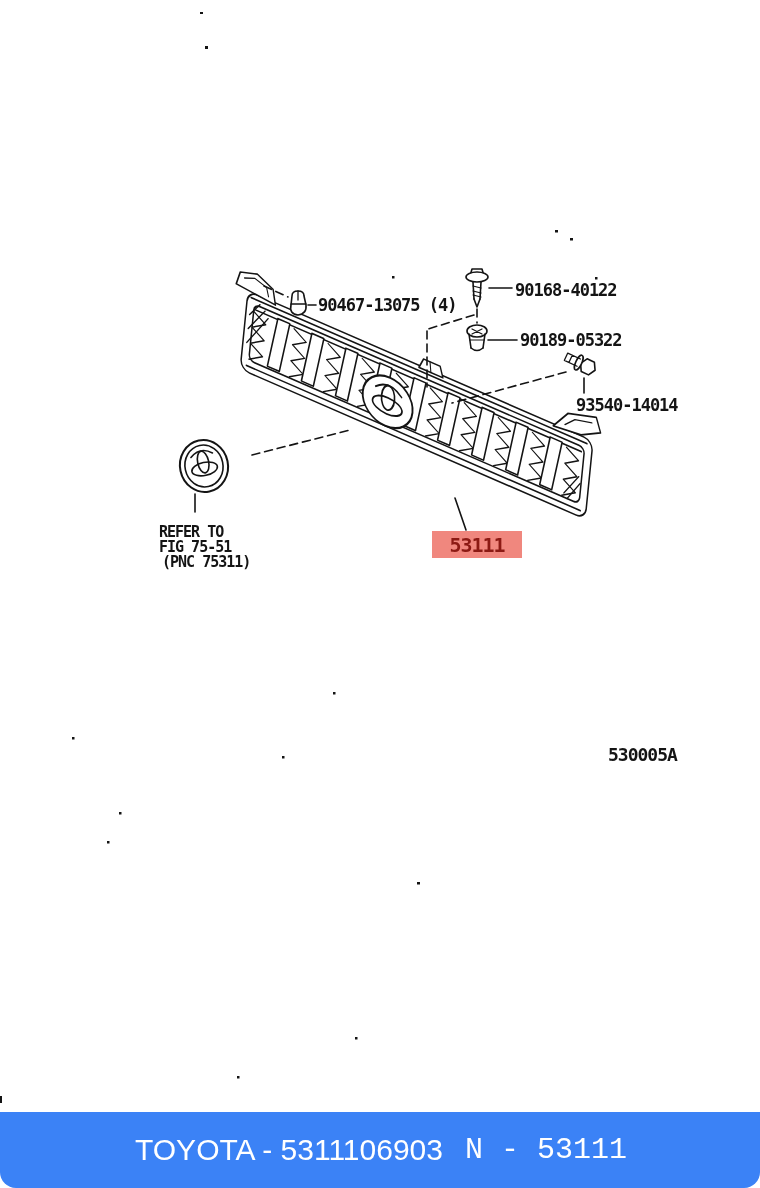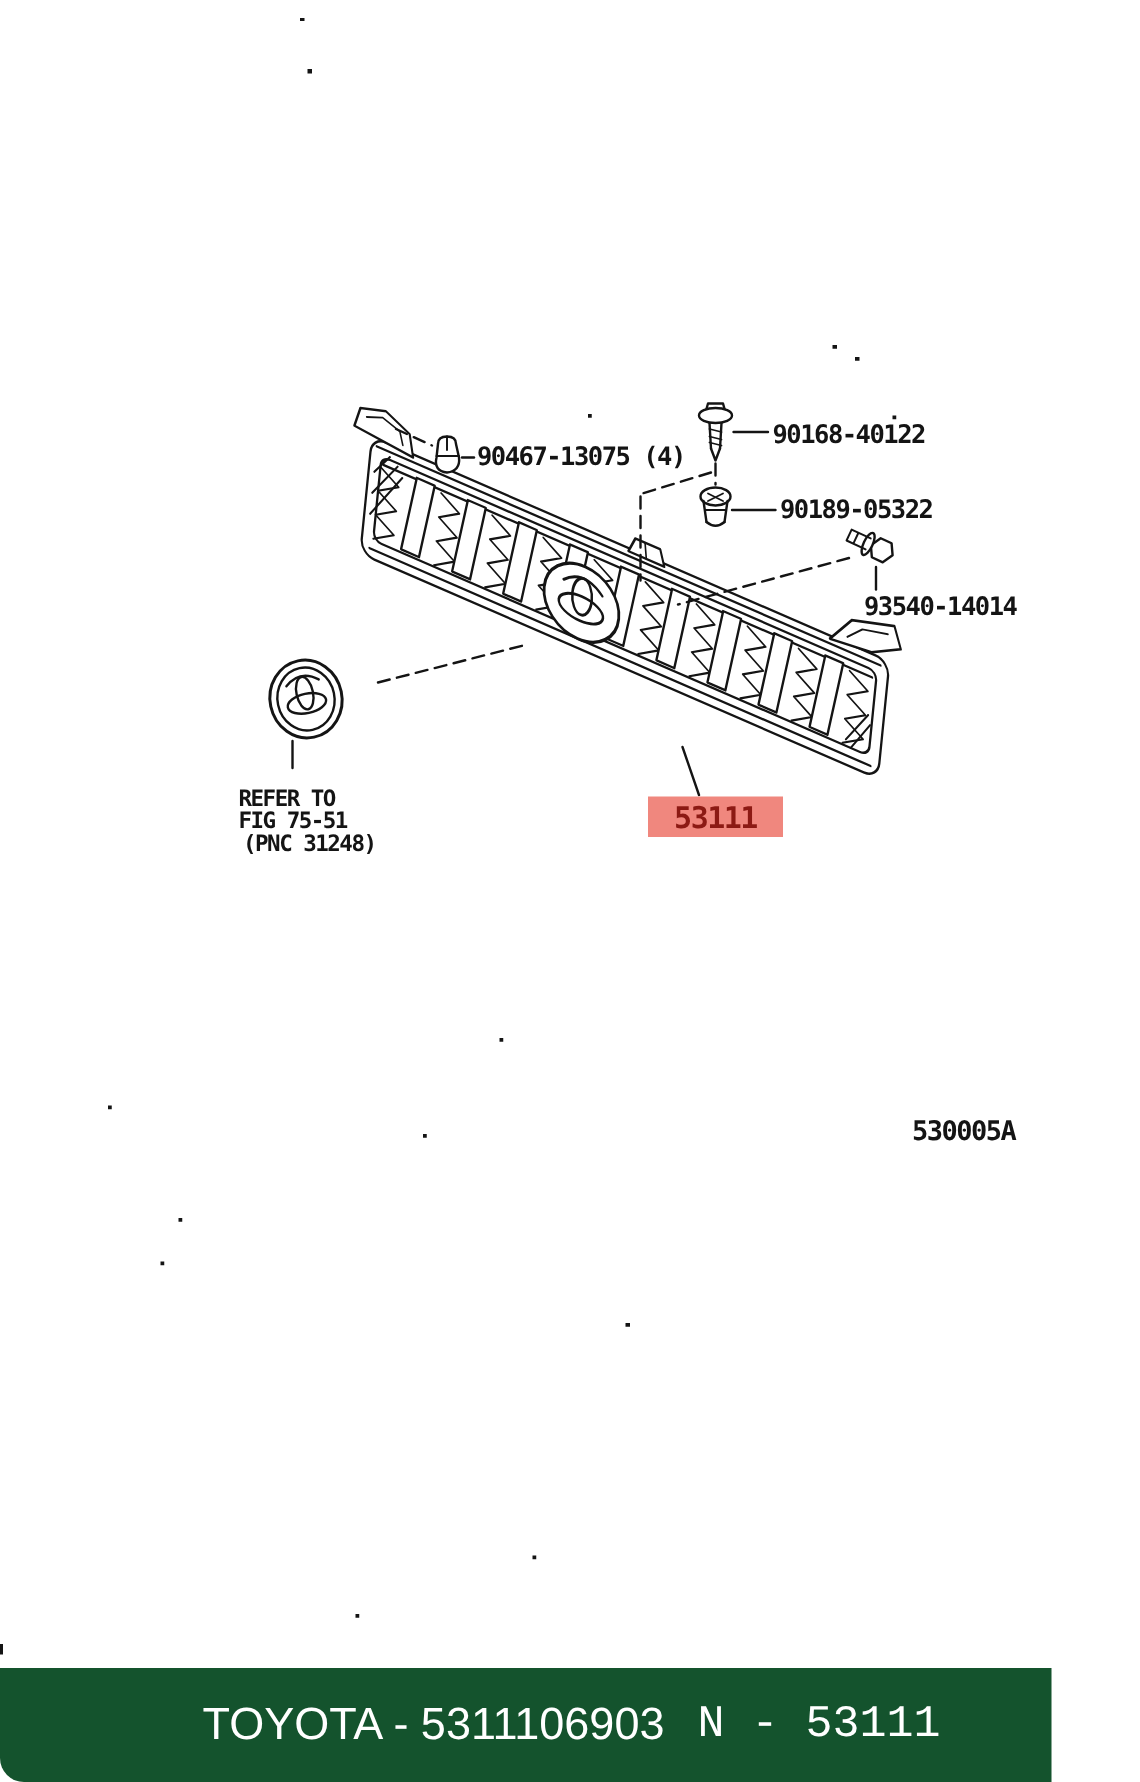--- a/index.html
+++ b/index.html
@@ -25,22 +25,22 @@
     font:bold 18px "DejaVu Sans Mono", monospace;
     letter-spacing:-1px; color:#141414;
   }
   .hl {
     position:absolute; left:432px; top:531px; width:90px; height:27px;
     background:#F0877E; display:flex; align-items:center; justify-content:center;
     font:bold 20px "DejaVu Sans Mono", monospace;
     letter-spacing:-1px; color:#8C1A14; cursor:pointer;
   }
   #footer {
-    position:absolute; left:0; top:1112px; width:701px; height:76px;
-    background:#14532d;
+    position:absolute; left:0; top:1112px; width:760px; height:76px;
+    background:#3b82f6;
   }
   #footer span {
     position:absolute; top:50%; transform:translateY(-50%);
     font:30px "Liberation Sans", sans-serif; color:#ffffff; white-space:nowrap;
   }
   #footer .f-left  { left:135px; }
   #footer .f-right { left:465px;font-family:Liberation Mono, monospace; }
 </style>
 </head>
 <body>
@@ -169,21 +169,21 @@
 
   <div class="callout" style="left:515px; top:280px;">90168-40122</div>
 
   <div class="callout" style="left:520px; top:330px;">90189-05322</div>
 
   <div class="callout" style="left:537px; top:395px;margin-left:39px;">93540-14014</div>
 
   <div class="note" style="left:159px; top:514px;margin-top:11px;">
     <div>REFER TO</div>
     <div>FIG 75-51</div>
-    <div style="padding-left:3px">(PNC 31248)</div>
+    <div style="padding-left:3px">(PNC 75311)</div>
   </div>
 
   <div class="hl">53111</div>
 
   <div class="diagram-code">530005A</div>
 
   <div id="footer">
     <span class="f-left">TOYOTA - 5311106903</span>
     <span class="f-right">N - 53111</span>
   </div>

